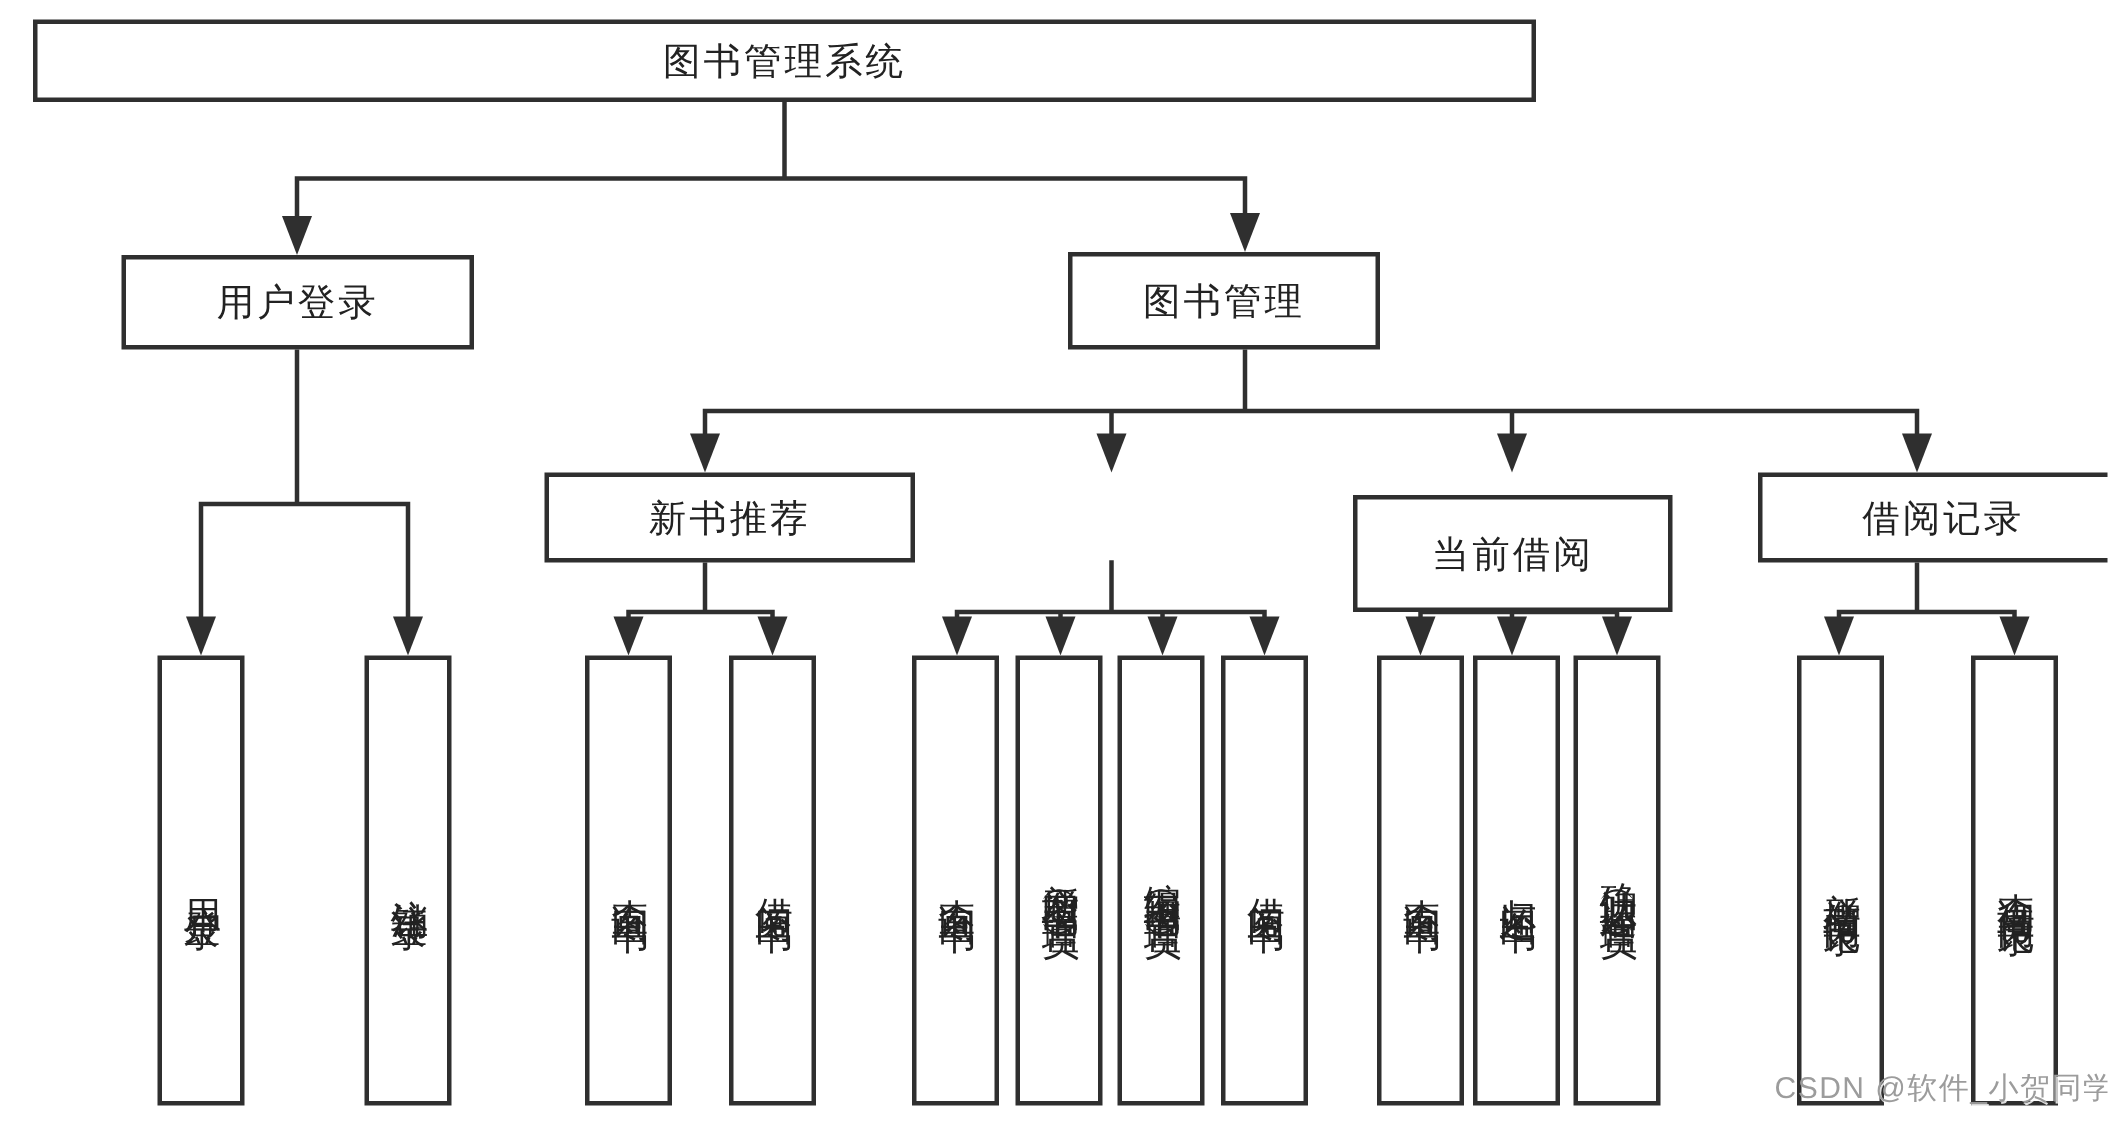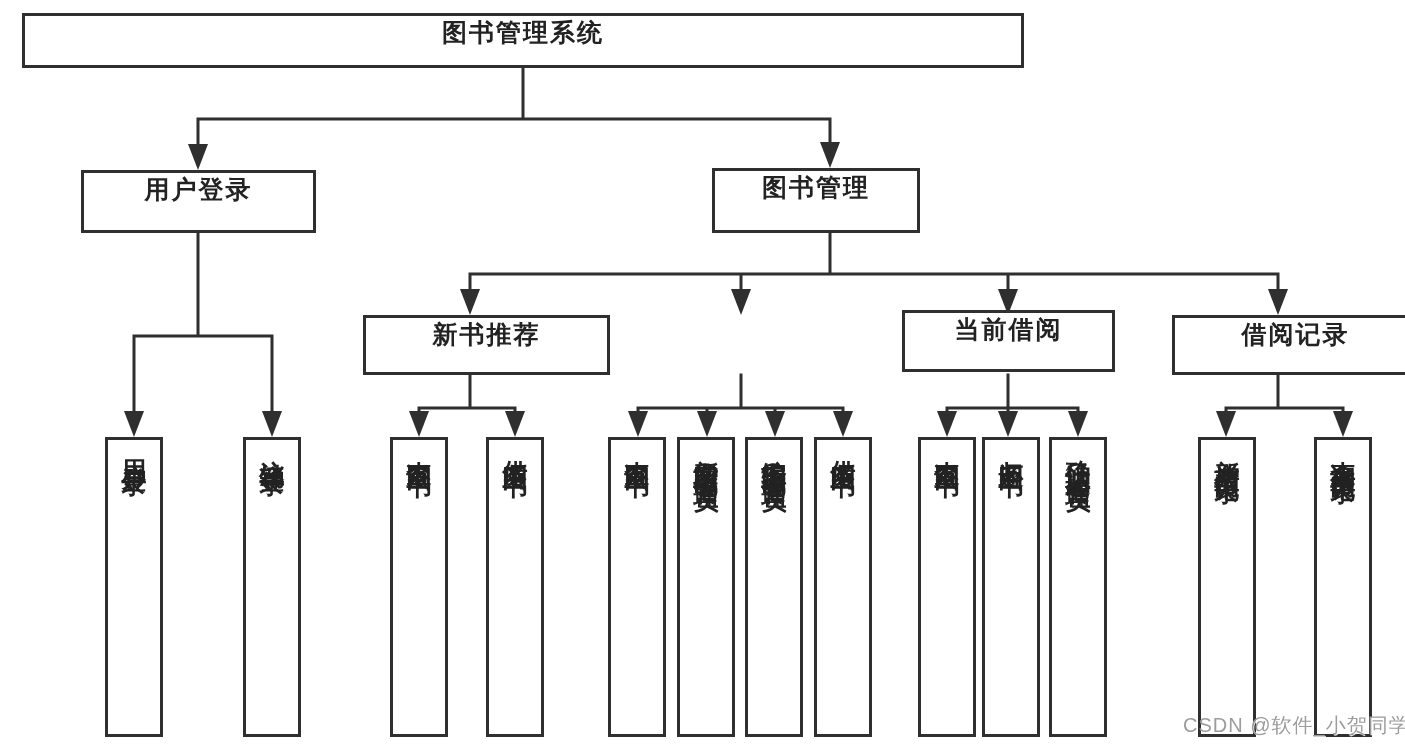--- a/index.html
+++ b/index.html
@@ -14,23 +14,22 @@
     background: var(--background, #ffffff);
   }
   .connectors {
     position: absolute; left: 0; top: 0;
     width: 1405px; height: 747px;
   }
   .node {
     position: absolute;
     background: #ffffff;
     border: 3px solid var(--box-border, #2f2f2f);
-    display: flex; align-items: flex-start; justify-content: center;
+    display: flex; align-items: center; justify-content: center;
     color: var(--text, #222222);
-    font-weight: bold;
   }
   .h-node { font-size: 25px; letter-spacing: 2px; }
   .v-node { top: 437px; width: 58px; height: 300px; font-size: 25px; }
   .v-node .vtext {
     writing-mode: vertical-rl;
     text-orientation: mixed;
     letter-spacing: 4px;
     line-height: 1;
     white-space: nowrap;
   }
@@ -97,21 +96,21 @@
   <div class="node h-node" style="left:81px; top:170px; width:235px; height:63px;">
     <span>用户登录</span>
   </div>
   <div class="node h-node" style="left:712px; top:168px; width:208px; height:65px;">
     <span>图书管理</span>
   </div>
 
   <div class="node h-node" style="left:363px; top:315px; width:247px; height:60px;">
     <span>新书推荐</span>
   </div>
-  <div class="node h-node" style="left:902px; top:310px; width:213px; height:62px;">
+  <div class="node h-node" style="left:902px; top:330px; width:213px; height:78px;">
     <span>当前借阅</span>
   </div>
   <div class="node h-node" style="left:1172px; top:315px; width:247px; height:60px;">
     <span>借阅记录</span>
   </div>
 
   <div class="node v-node" style="left:105px;">
     <span class="vtext">用户登录</span>
   </div>
   <div class="node v-node" style="left:243px;">

